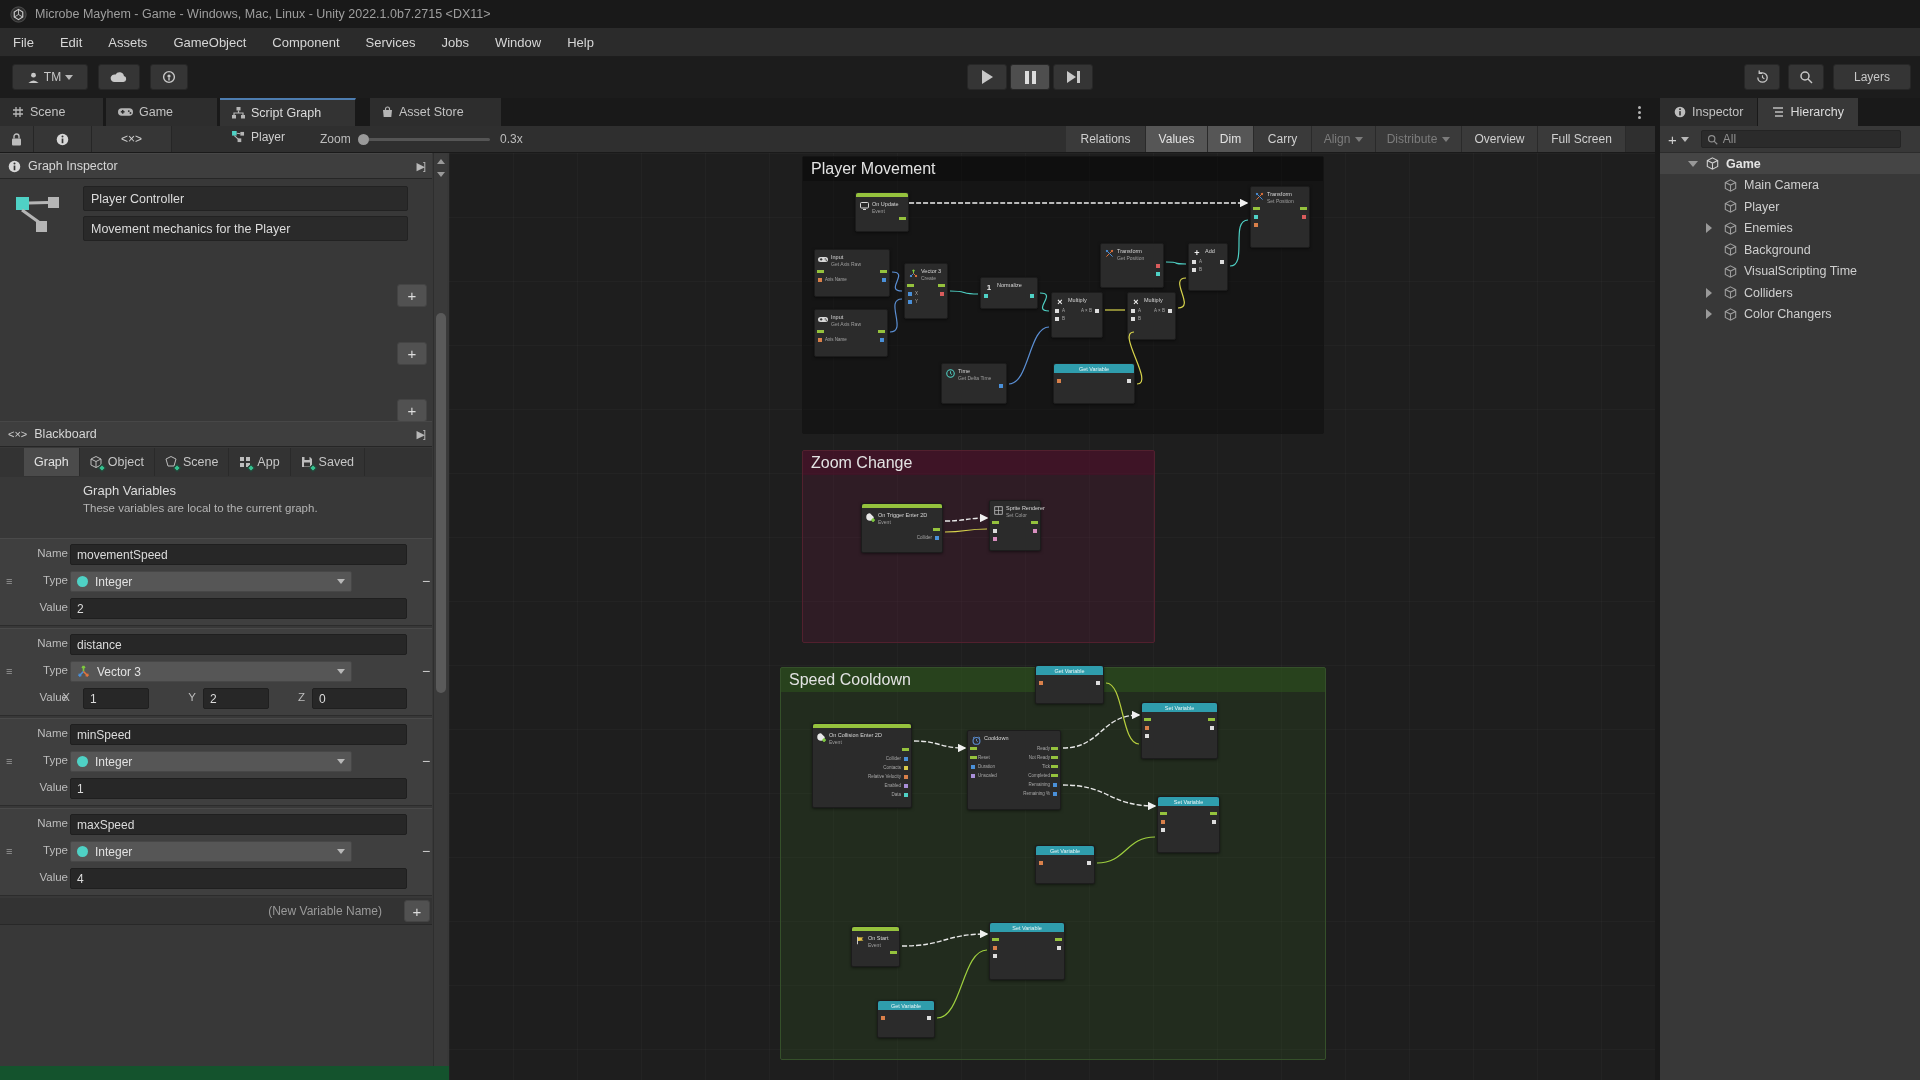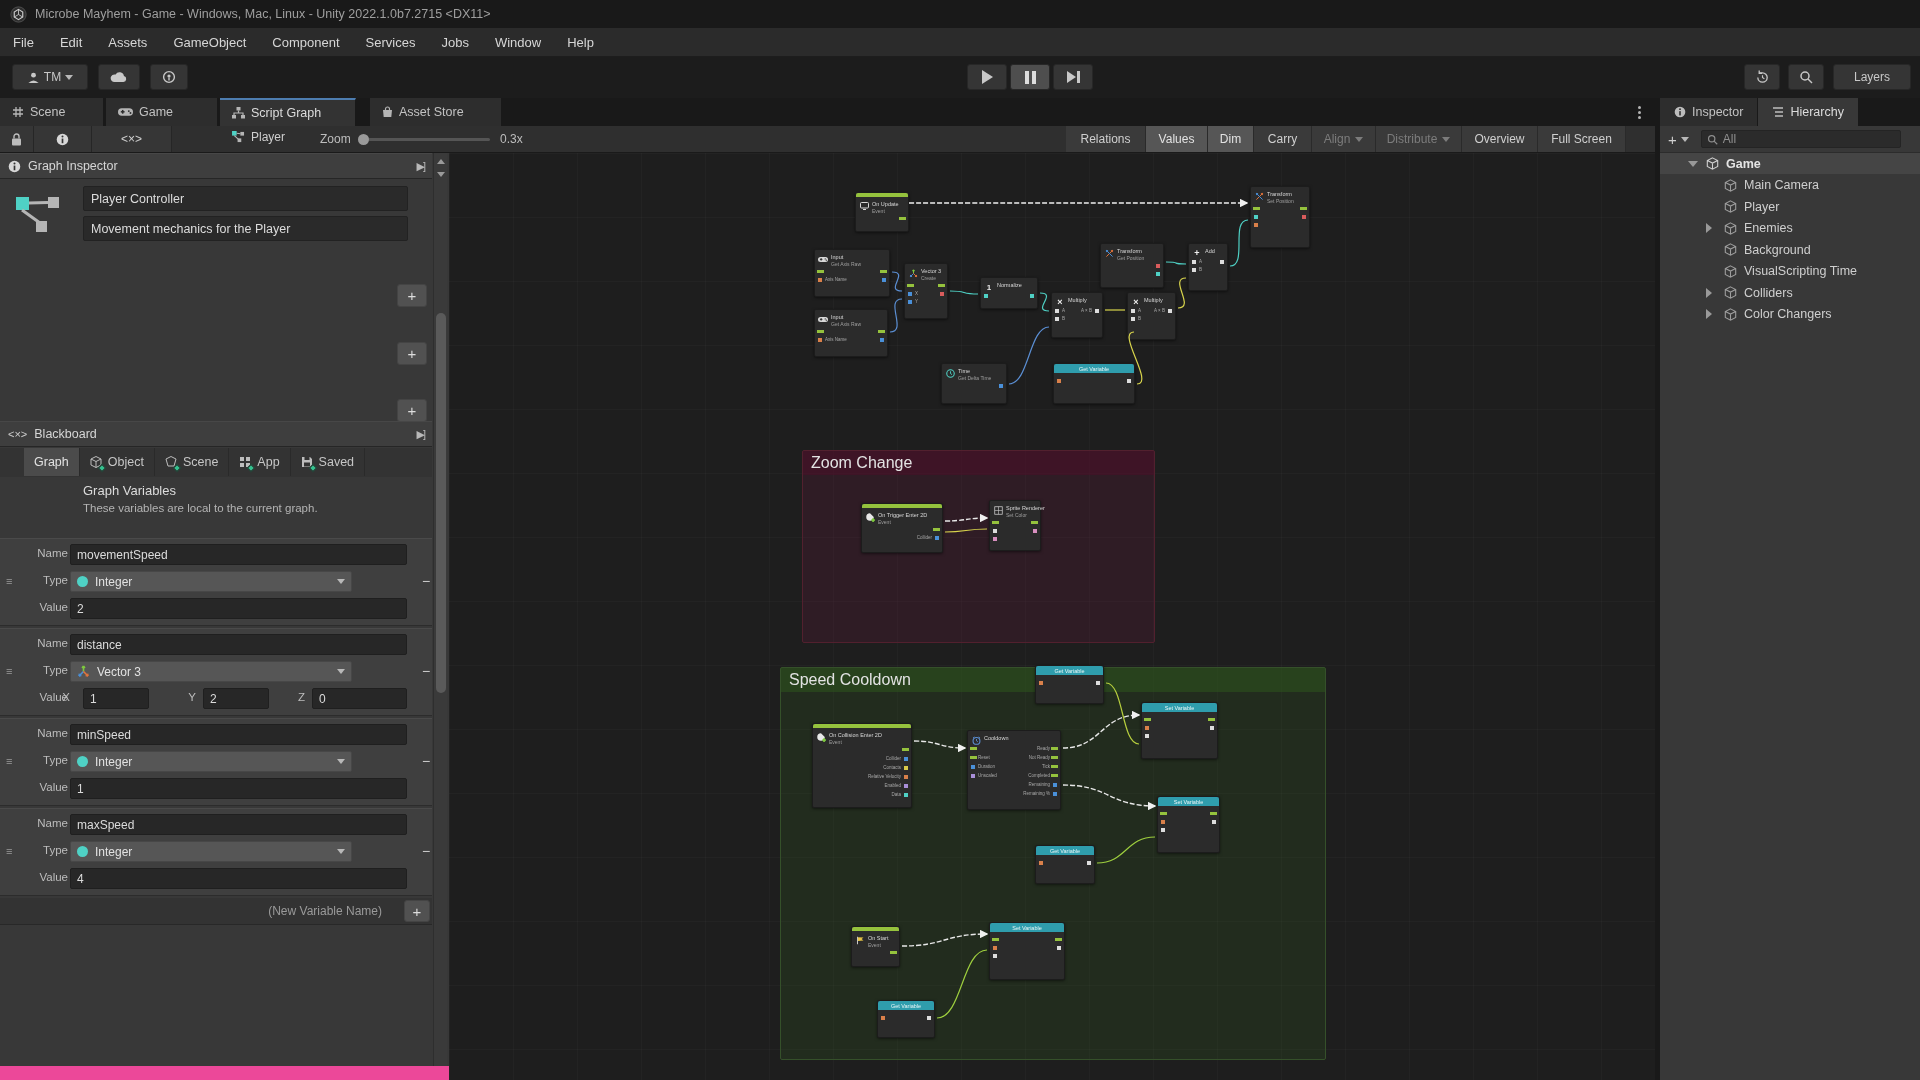--- a/index.html
+++ b/index.html
@@ -1,18 +1,18 @@
 <!DOCTYPE html>
 <html><head>
 <meta charset="utf-8">
 <style>
   * { margin:0; padding:0; box-sizing:border-box; }
   html,body { background:#000; }
   body { font-family:"Liberation Sans","DejaVu Sans",sans-serif; }
-  #stage { position:relative; width:1920px; height:1080px; background:#ec4899; overflow:hidden; color:#cfcfcf; }
+  #stage { position:relative; width:1920px; height:1080px; background:#14532d; overflow:hidden; color:#cfcfcf; }
   .abs { position:absolute; }
 
   
   #titlebar { left:0; top:0; width:1920px; height:28px; background:#191919; display:flex; align-items:center; }
   #titlebar .title { color:#9f9f9f; font-size:12.5px; margin-left:8px; }
   .unity-logo { width:17px; height:17px; margin-left:10px; }
 
   
   #menubar { left:0; top:28px; width:1920px; height:29px; background:#2b2b2b; display:flex; align-items:center; border-bottom:1px solid #1d1d1d; }
   .menu-item { color:#d6d6d6; font-size:13px; padding:16px 13px; height:100%; display:flex; align-items:center; cursor:default; }
@@ -453,20 +453,25 @@
         </div>
       <div class="arrowbox">
           <span class="tri-dn"></span>
         </div>
       <div style="position:absolute;left:2px;top:160px;width:10px;height:380px;background:#5a5a5a;border-radius:5px;"></div>
     </div>
 
   </div>
 
   <div id="canvas" class="abs">
+      <div class="ggroup" style="left: 353px; top: 3px; width: 522px; height: 278px; background: rgba(10, 10, 10, 0.45); border: 1px solid rgb(21, 21, 21);">
+        <div class="ghead" style="background: rgba(0, 0, 0, 0.25);">
+          <div>Player Movement</div>
+        </div>
+      </div>
       <div class="ggroup" style="left: 353px; top: 297px; width: 353px; height: 193px; background: rgba(90, 25, 55, 0.3); border: 1px solid rgb(82, 32, 46);">
         <div class="ghead" style="background: rgba(75, 15, 40, 0.55);">
           <div>Zoom Change</div>
         </div>
       </div>
       <div class="ggroup" style="left: 331px; top: 514px; width: 546px; height: 393px; background: rgba(55, 110, 35, 0.18); border: 1px solid rgb(53, 80, 42);">
         <div class="ghead" style="background: rgba(45, 85, 30, 0.55);">
           <div>Speed Cooldown</div>
         </div>
       </div>

